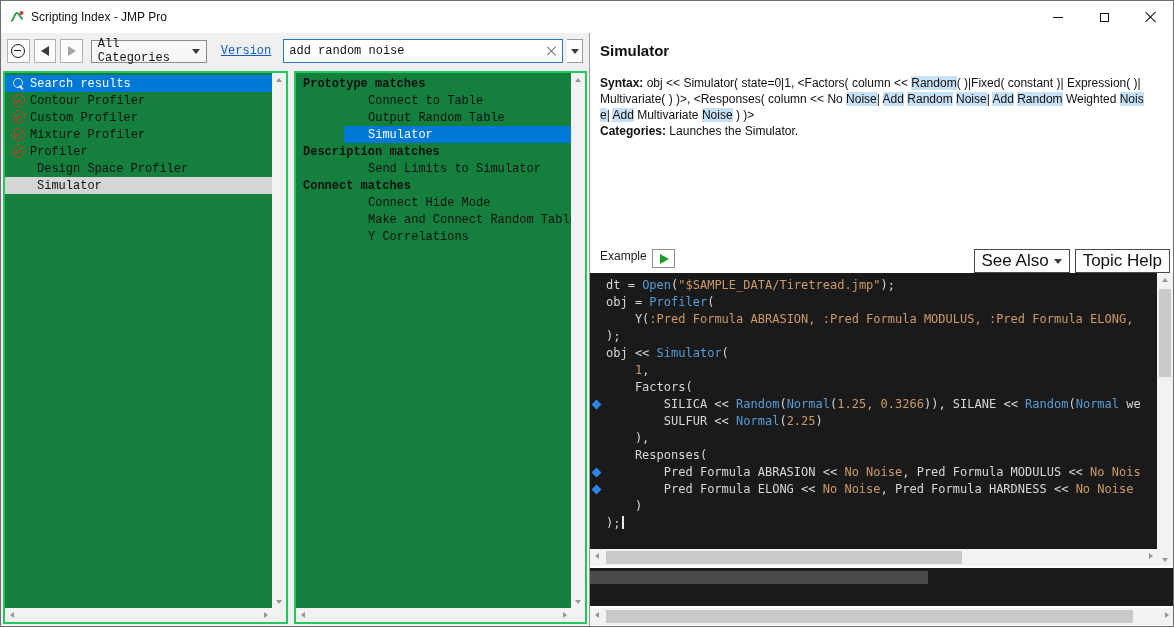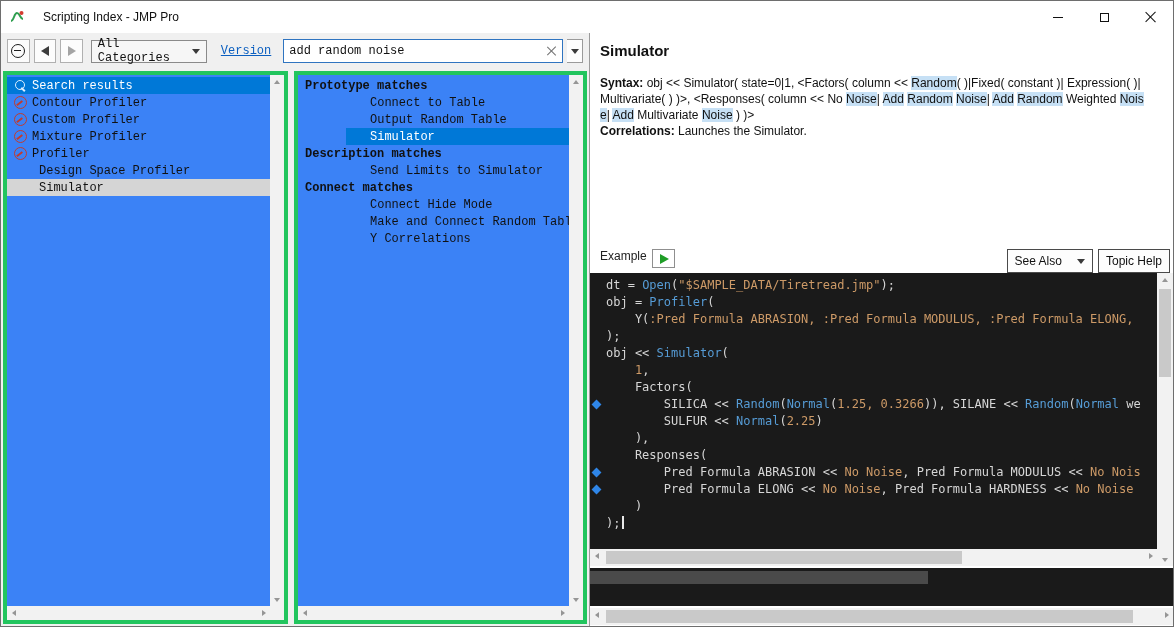--- a/index.html
+++ b/index.html
@@ -1,21 +1,21 @@
 <!DOCTYPE html>
 <html style="--selection-blue: #0078d7; --inactive-selection: #d5d5d5; --search-highlight: #c6e0f5; --link-blue: #0b5fc0; --run-green: #1f9d27; --profiler-icon-red: #c23b2e; --code-background: #1a1a1a; --code-default: #d6d6d6; --code-keyword: #569cd6; --code-literal: #cd9a67; --code-teal: #45b8a4; --marker-blue: #2f86e8;"><head>
 <meta charset="utf-8">
 <style>
   * { margin:0; padding:0; box-sizing:border-box; }
   html,body { width:1174px; height:627px; background:#e8e8e8; font-family:"Liberation Sans","DejaVu Sans",sans-serif; }
   .window { width:1174px; height:627px; border:1px solid #6e6e6e; background:#fff; display:flex; flex-direction:column; overflow:hidden; }
 
   
   .titlebar { height:32px; flex:none; display:flex; align-items:center; background:#ffffff; padding-left:8px; }
-  .title-text { font-size:12px; color:#111; margin-left:18px; }
+  .title-text { font-size:12px; color:#111; margin-left:6px; }
   .win-btns { margin-left:auto; display:flex; height:100%; }
   .wbtn { width:46px; height:100%; display:flex; align-items:center; justify-content:center; cursor:default; }
   .glyph-min { width:10px; height:1px; background:#111; }
   .glyph-max { width:9px; height:9px; border:1px solid #111; }
   .glyph-close { position:relative; width:12px; height:12px; }
   .glyph-close::before,.glyph-close::after { content:""; position:absolute; left:5.5px; top:-1px; width:1.4px; height:14px; background:#111; }
   .glyph-close::before { transform:rotate(45deg); }
   .glyph-close::after { transform:rotate(-45deg); }
 
   
@@ -37,21 +37,21 @@
   .search-field { height:24px; width:326px; border:1px solid #2f74c0; background:#fff; display:flex; align-items:center; }
   .search-field input { flex:1; border:none; outline:none; font-size:12px; padding:0 5px; font-family:inherit; color:#111; background:transparent; }
   .x-icon { position:relative; width:10px; height:10px; margin-right:6px; flex:none; }
   .x-icon::before,.x-icon::after { content:""; position:absolute; left:4.5px; top:-1px; width:1.3px; height:12px; background:#6f6f6f; }
   .x-icon::before { transform:rotate(45deg); }
   .x-icon::after { transform:rotate(-45deg); }
   .search-dd { width:18px; height:24px; border:1px solid #9a9a9a; border-left:none; background:#fdfdfd; display:flex; align-items:center; justify-content:center; }
 
   
   .panel-area { flex:1; display:flex; gap:6px; padding:2px; overflow:hidden; }
-  .panel { background:#3b82f6; border:4px solid #22c55e; display:grid; grid-template-columns:1fr 14px; grid-template-rows:1fr 14px; overflow:hidden; }
+  .panel { background:#15803d; border:2px solid #22c55e; display:grid; grid-template-columns:1fr 14px; grid-template-rows:1fr 14px; overflow:hidden; }
   .panel.cat { width:285px; flex:none; }
   .panel.res { flex:1; }
   .panel-body { grid-column:1; grid-row:1; overflow:hidden; padding-top:2px; }
   .sb-v { grid-column:2; grid-row:1; background:#f2f2f2; display:flex; flex-direction:column; }
   .sb-h { grid-column:1; grid-row:2; background:#f2f2f2; display:flex; }
   .sb-corner { grid-column:2; grid-row:2; background:#f2f2f2; }
   .sb-a { flex:none; width:14px; height:14px; display:flex; align-items:center; justify-content:center; }
   .sb-a.up::before { content:""; width:0; height:0; border:3.5px solid transparent; border-bottom:4.5px solid #969696; margin-top:-4px; }
   .sb-a.down::before { content:""; width:0; height:0; border:3.5px solid transparent; border-top:4.5px solid #969696; margin-bottom:-4px; }
   .sb-a.leftg::before { content:""; width:0; height:0; border:3.5px solid transparent; border-right:4.5px solid #969696; margin-left:-4px; }
@@ -79,21 +79,21 @@
   .syntax { font-size:12px; line-height:16px; color:#111; white-space:nowrap; overflow:hidden; }
   .syntax .b, .desc .b { font-weight:bold; }
   .syntax .hl { background:var(--search-highlight,#c6e0f5); }
   .desc { font-size:12px; line-height:16px; color:#111; white-space:nowrap; overflow:hidden; }
 
   .example-row { height:24px; flex:none; display:flex; padding:0 3px 0 10px; gap:5px; }
   .example-label { font-size:12px; color:#222; }
   .run-btn { width:23px; height:19px; border:1px solid #8f8f8f; background:#fff; display:flex; align-items:center; justify-content:center; }
   .play-icon { width:0; height:0; border-left:9px solid var(--run-green,#1f9d27); border-top:5.5px solid transparent; border-bottom:5.5px solid transparent; margin-left:2px; }
   .hspacer { flex:1; }
-  .hbtn { height:24px; border:1px solid #4a4a4a; background:#fdfdfd; font-size:12px; color:#111; display:flex; align-items:center; gap:15px; padding:0 7px; font-family:inherit; }
+  .hbtn { height:24px; border:1px solid #4a4a4a; background:#fdfdfd; font-size:17px; color:#111; display:flex; align-items:center; gap:5px; padding:0 7px; font-family:inherit; }
 
   
   .code-block { flex:none; display:grid; grid-template-columns:1fr 16px; grid-template-rows:276px 17px; }
   .code-area { grid-column:1; grid-row:1; background:var(--code-background,#1a1a1a); overflow:hidden; padding-top:4px; cursor:text; }
   .cl { height:17px; display:flex; white-space:pre; font-family:"DejaVu Sans Mono","Liberation Mono",monospace; font-size:12px; line-height:17px; color:var(--code-default,#d6d6d6); }
   .gut { width:16px; flex:none; position:relative; }
   .gut.mark::after { content:""; position:absolute; left:3px; top:5px; width:7px; height:7px; background:var(--marker-blue,#2f86e8); transform:rotate(45deg); }
   .ct { white-space:pre; overflow:hidden; }
   .tok-kw { color:var(--code-keyword,#569cd6); }
   .tok-lit { color:var(--code-literal,#cd9a67); }
@@ -240,21 +240,21 @@
     </div>
 
     <div class="vdivider"></div>
 
     <div class="right-col">
 
       <div class="detail-top">
         <div class="detail-title">Simulator</div>
         <div class="syntax"><span class="b">Syntax:</span><span> obj &lt;&lt; Simulator( state=0|1, &lt;Factors( column &lt;&lt; </span><span class="hl">Random</span><span>( )|Fixed( constant )| Expression( )|</span><br><span>Multivariate( ) )&gt;, &lt;Responses( column &lt;&lt; No </span><span class="hl">Noise</span><span>| </span><span class="hl">Add</span><span> </span><span class="hl">Random</span><span> </span><span class="hl">Noise</span><span>| </span><span class="hl">Add</span><span> </span><span class="hl">Random</span><span> Weighted </span><span class="hl">Nois</span><br><span class="hl">e</span><span>| </span><span class="hl">Add</span><span> Multivariate </span><span class="hl">Noise</span><span> ) )&gt;</span></div>
         <div class="desc">
-          <span class="b">Correlations:</span><span> Launches the Simulator.</span>
+          <span class="b">Categories:</span><span> Launches the Simulator.</span>
         </div>
       </div>
 
       <div class="example-row">
         <span class="example-label">Example</span>
         <span class="run-btn">
             <span class="play-icon"></span>
           </span>
         <span class="hspacer"></span>
         <button class="hbtn">

